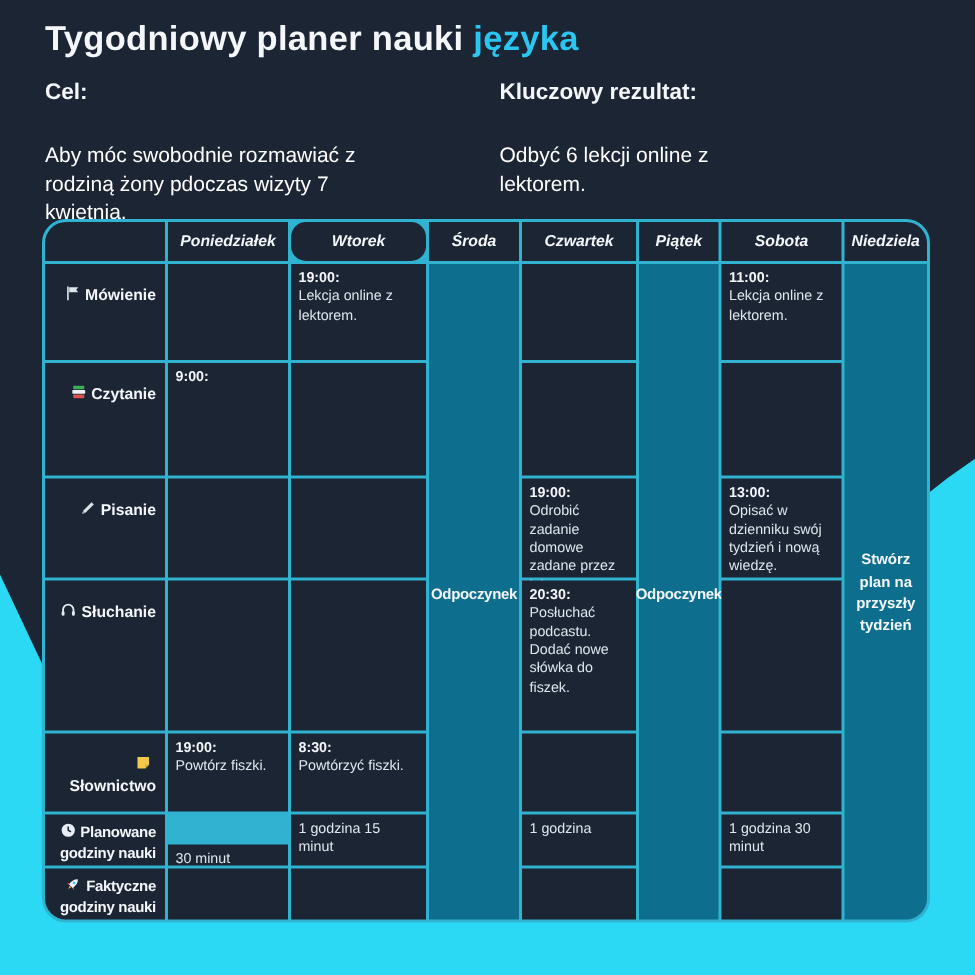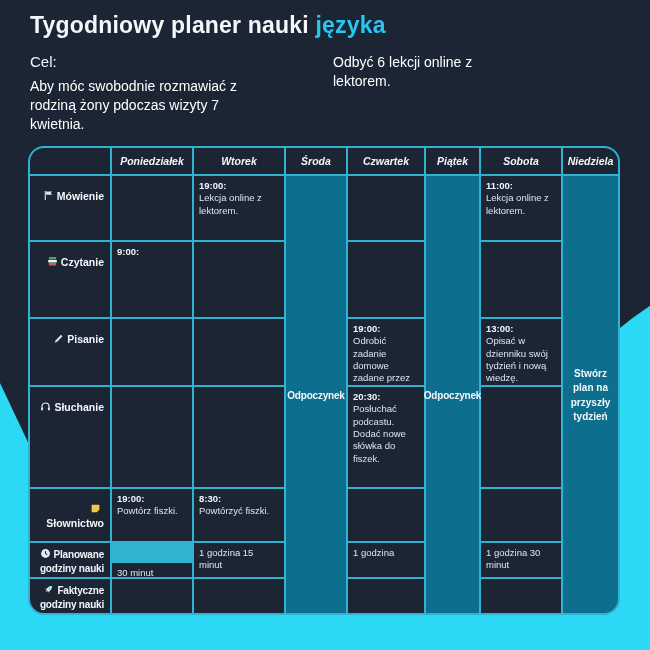--- a/index.html
+++ b/index.html
@@ -23,21 +23,21 @@
   .blob-left{left:0;top:383px;width:34px;height:267px;
     clip-path:polygon(0 0,100% 27%,100% 100%,0 100%);}
   .blob-right{left:450px;top:230px;width:900px;height:900px;border-radius:50%;}
   .blob-bottom{left:0;top:600px;width:650px;height:50px;}
 
   .title{position:absolute;left:30px;top:12px;font-size:23px;font-weight:bold;letter-spacing:.2px;}
   .title .accent{color:var(--accent);}
   .goal-block{position:absolute;top:53px;}
   .goal-cel{left:30px;width:235px;}
   .goal-kr{left:333px;width:195px;}
-  .goal-label{font-size:15px;font-weight:normal;margin-bottom:7px;}
+  .goal-label{font-size:15px;font-weight:bold;margin-bottom:24px;}
   .goal-text{font-size:14px;line-height:1.35;color:#ffffff;}
 
   .planner{
     position:absolute;left:28px;top:146px;width:592px;height:469px;
     box-sizing:border-box;border:2px solid var(--line);border-radius:16px;
     background:var(--line);
     display:grid;
     grid-template-columns:80px 80px 90px 60px 76px 53px 80px 1fr;
     grid-template-rows:26px 64px 75px 66px 100px 52px 34px 1fr;
     gap:2px;overflow:hidden;
@@ -66,27 +66,28 @@
   <div class="blob blob-bottom"></div>
 
   <div class="title"><span>Tygodniowy planer nauki</span> <span class="accent">języka</span></div>
 
   <div class="goal-block goal-cel">
     <div class="goal-label">Cel:</div>
     <div class="goal-text">Aby móc swobodnie rozmawiać z rodziną żony pdoczas wizyty 7 kwietnia.</div>
   </div>
 
   <div class="goal-block goal-kr">
+    <div class="goal-label">Kluczowy rezultat:</div>
     <div class="goal-text">Odbyć 6 lekcji online z lektorem.</div>
   </div>
 
   <div class="planner" id="planner">
       <div class="cell " style="grid-area: 1 / 1;"></div>
       <div class="cell day-head" style="grid-area: 1 / 2;">Poniedziałek</div>
-      <div class="cell day-head" style="grid-area: 1 / 3;">Wtorek</div>
+      <div class="cell day-head" style="grid-area: 1 / 3; border-radius: 10px;">Wtorek</div>
       <div class="cell day-head" style="grid-area: 1 / 4;">Środa</div>
       <div class="cell day-head" style="grid-area: 1 / 5;">Czwartek</div>
       <div class="cell day-head" style="grid-area: 1 / 6;">Piątek</div>
       <div class="cell day-head" style="grid-area: 1 / 7;">Sobota</div>
       <div class="cell day-head" style="grid-area: 1 / 8;">Niedziela</div>
       <div class="cell row-head" style="grid-area: 2 / 1;"><span class="icon"><svg width="11" height="11" viewBox="0 0 12 12">
             <path d="M2.5 1 V11" stroke="#dde3ea" stroke-width="1.2"></path>
             <path d="M3.4 1.6 H10 L8.5 3.4 L10 5.2 H3.4 Z" fill="#dde3ea"></path>
           </svg></span><span>Mówienie</span></div>
       <div class="cell row-head" style="grid-area: 3 / 1;"><span class="icon"><svg width="11" height="11" viewBox="0 0 12 12">

